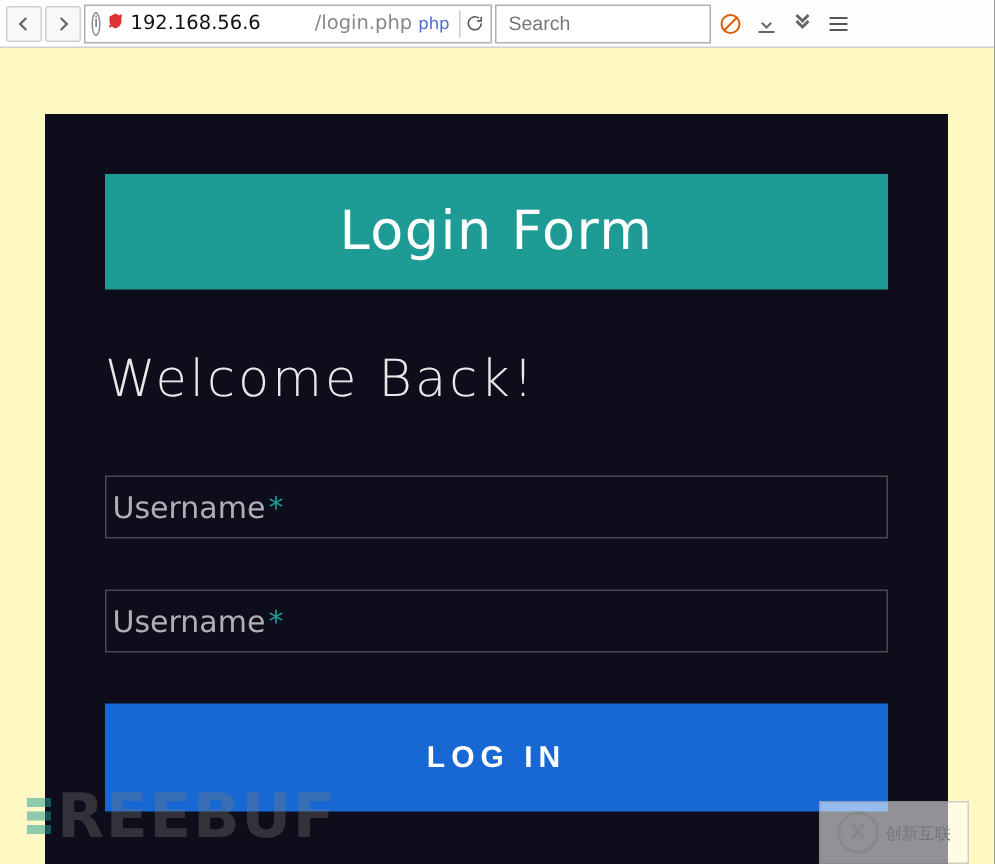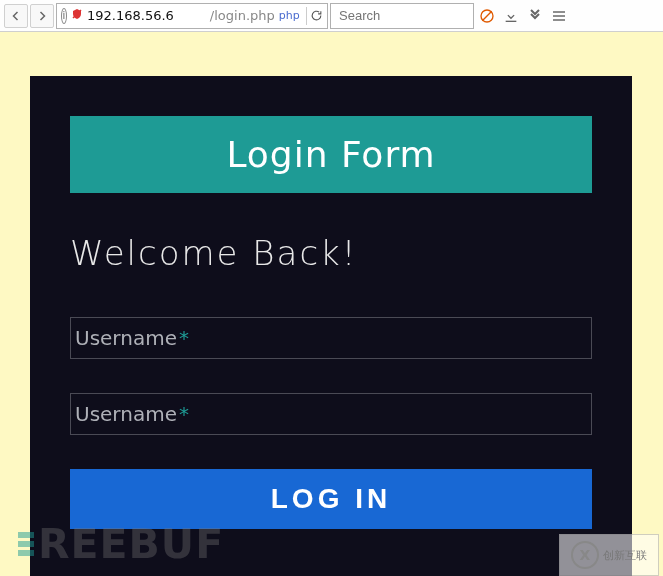--- a/index.html
+++ b/index.html
@@ -128,22 +128,22 @@
     .field .req { color: #1e9b95; margin-left:2px; font-size:20px; }
     .field input {
       flex:1; background: transparent; border:none; outline:none;
       color:#e8e8e8; font-size:20px;
     }
     .login-btn {
       width: 100%;
       background: #1868d4;
       color: #fff;
       border: none;
-      height: 60px;
-      font-size: 28px;
+      height: 72px;
+      font-size: 20px;
       font-weight: 700;
       letter-spacing: 4px;
       cursor: pointer;
     }
 
     
     .wm-left {
       position: absolute;
       left: 18px; bottom: 8px;
       font-size: 41px;
@@ -153,21 +153,21 @@
       display: flex; align-items: center;
     }
     .wm-left .bars {
       display:inline-flex; flex-direction:column; gap:3px; margin-right:4px;
     }
     .wm-left .bars span {
       width:16px; height:6px; background: rgba(30,155,149,0.5);
     }
     .wm-right {
       position: absolute;
-      right: 4px; bottom: 0;
+      right: 17px; bottom: 0;
       width: 100px; height: 42px;
       display:flex; align-items:center; justify-content:center;
       border:1px solid rgba(120,120,120,0.35);
       background: rgba(255,255,255,0.55);
       gap:4px;
       font-size:11px; color:#777;text-align:right;
     }
     .wm-right .circ{
       width:28px;height:28px;border-radius:50%;border:2px solid #888;display:flex;align-items:center;justify-content:center;font-weight:700;color:#888;font-size:14px;
     }

